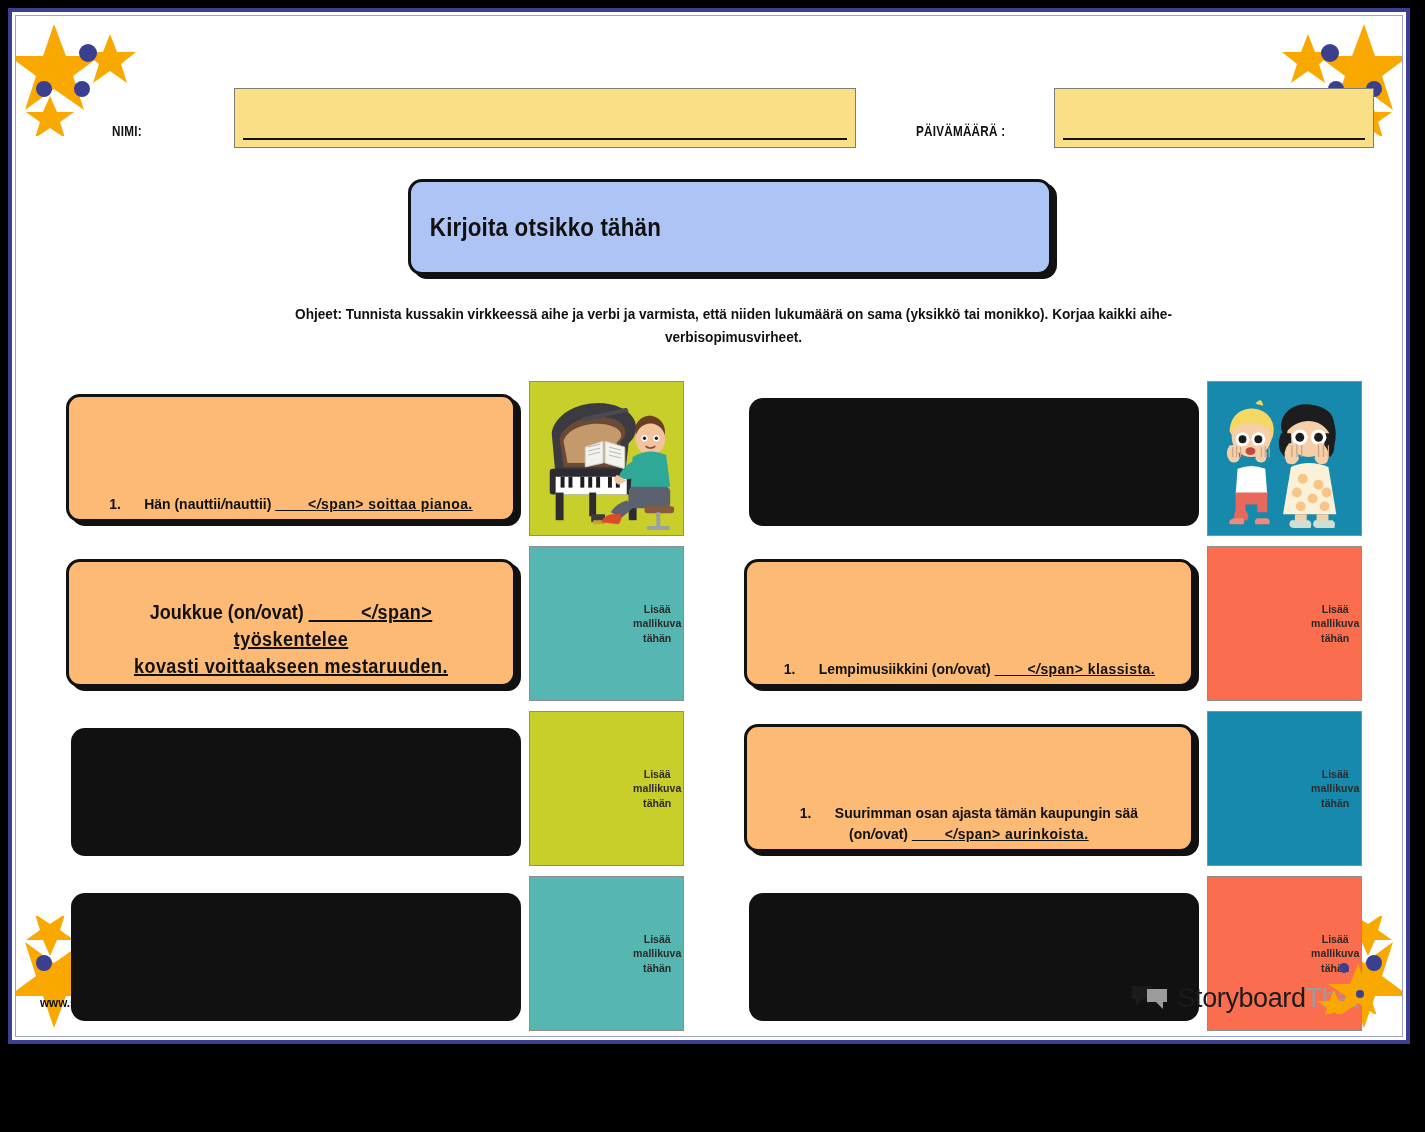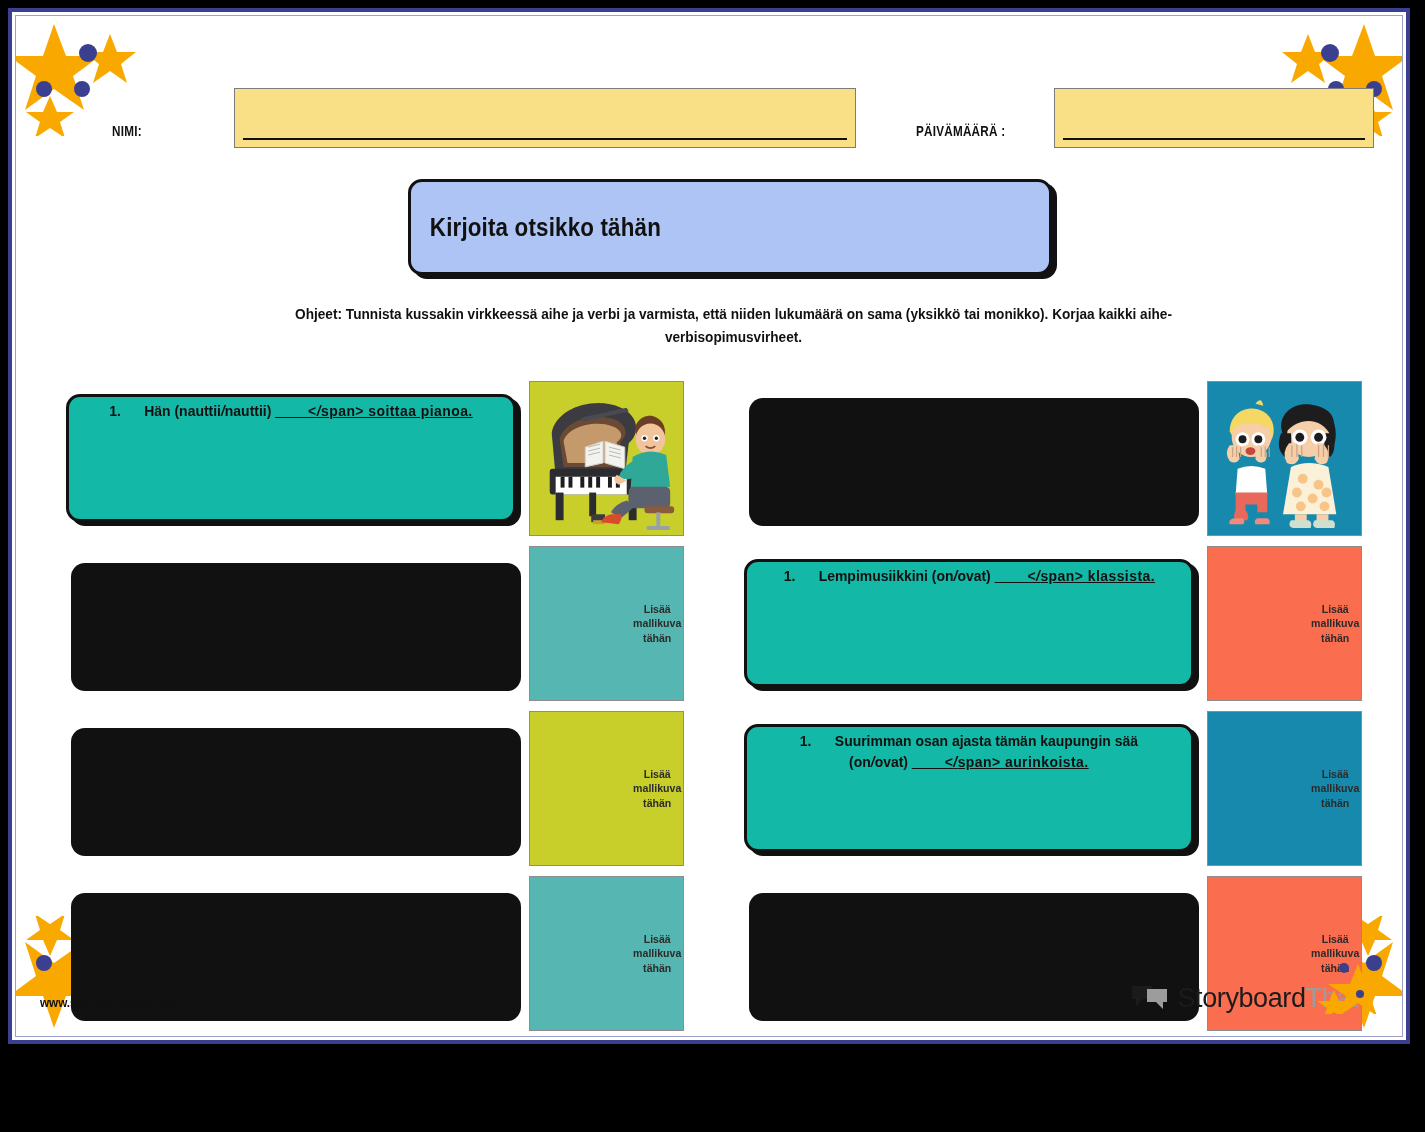--- a/index.html
+++ b/index.html
@@ -154,26 +154,26 @@
     height: 128px;
     background: #111111;
     border-radius: 14px;
   }
   .q-box {
     position: absolute;
     left: 0px;
     top: 16px;
     width: 450px;
     height: 128px;
-    background: #14b8a6;
+    background: #fdba74;
     border: 3px solid #111111;
     border-radius: 14px;
     box-sizing: border-box;
     display: flex;
-    align-items: flex-start;
+    align-items: flex-end;
     justify-content: center;
     padding: 4px 14px;
   }
   .q-text {
     font-size: 15.5px;
     font-weight: bold;
     color: #111111;
     line-height: 1.35;
     text-align: center;
     transform: scaleX(0.9);
@@ -359,20 +359,23 @@
       <path d="M82 134 q-8 2 -10 8 l18 2 q4 -6 2 -10 Z" fill="#d94b2b"></path>
       <rect x="116" y="126" width="30" height="7" rx="3" fill="#8a5a3c"></rect>
       <rect x="128" y="132" width="4" height="16" fill="#9aa0a8"></rect>
       <rect x="118" y="146" width="24" height="4" rx="2" fill="#9aa0a8"></rect>
     </g>
   </svg>
             </div>
           </div>
           <div class="row">
             <div class="q-shadow"></div>
+            <div class="q-box">
+              <div class="q-text big">Joukkue (on<span class="slash">/</span>ovat) <span class="blank">_____&lt;<span class="slash">/</span>span&gt; työskentelee<br>kovasti voittaakseen mestaruuden.</span></div>
+            </div>
             <div class="img-cell" style="background: rgb(86, 183, 178);">
               <div class="ph-text">Lisää<br>mallikuva<br>tähän</div>
             </div>
           </div>
           <div class="row">
             <div class="q-shadow"></div>
             <div class="img-cell" style="background: rgb(200, 207, 42);">
               <div class="ph-text">Lisää<br>mallikuva<br>tähän</div>
             </div>
           </div>

